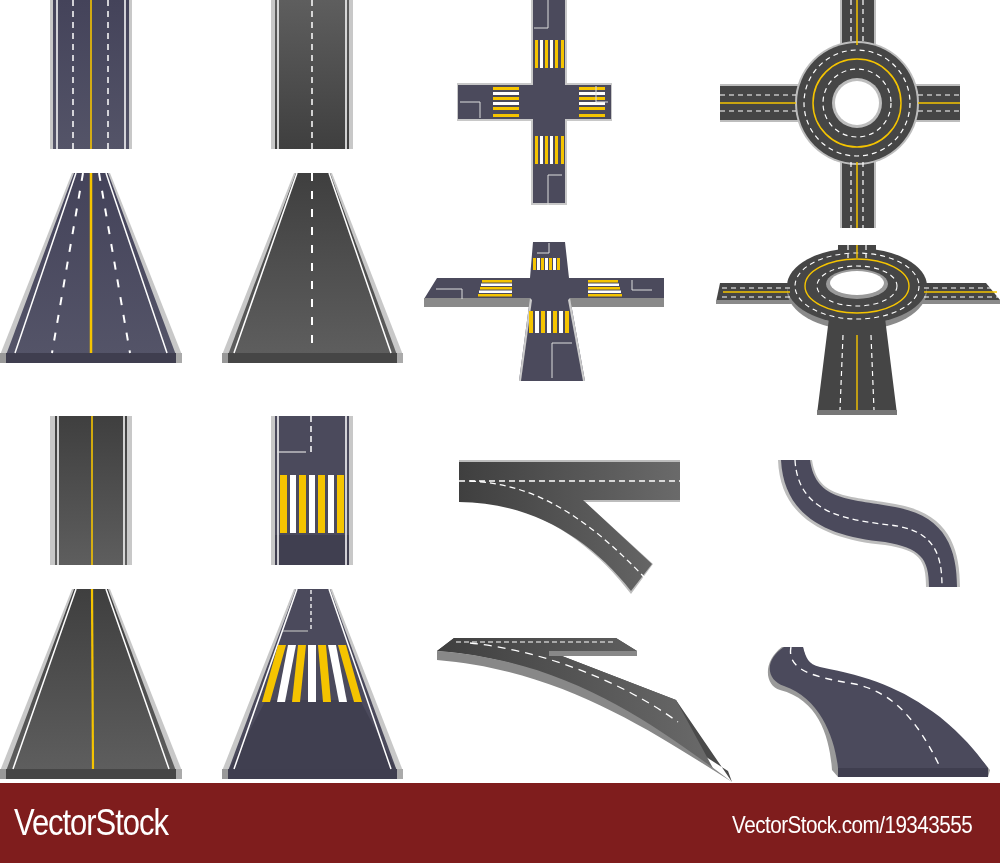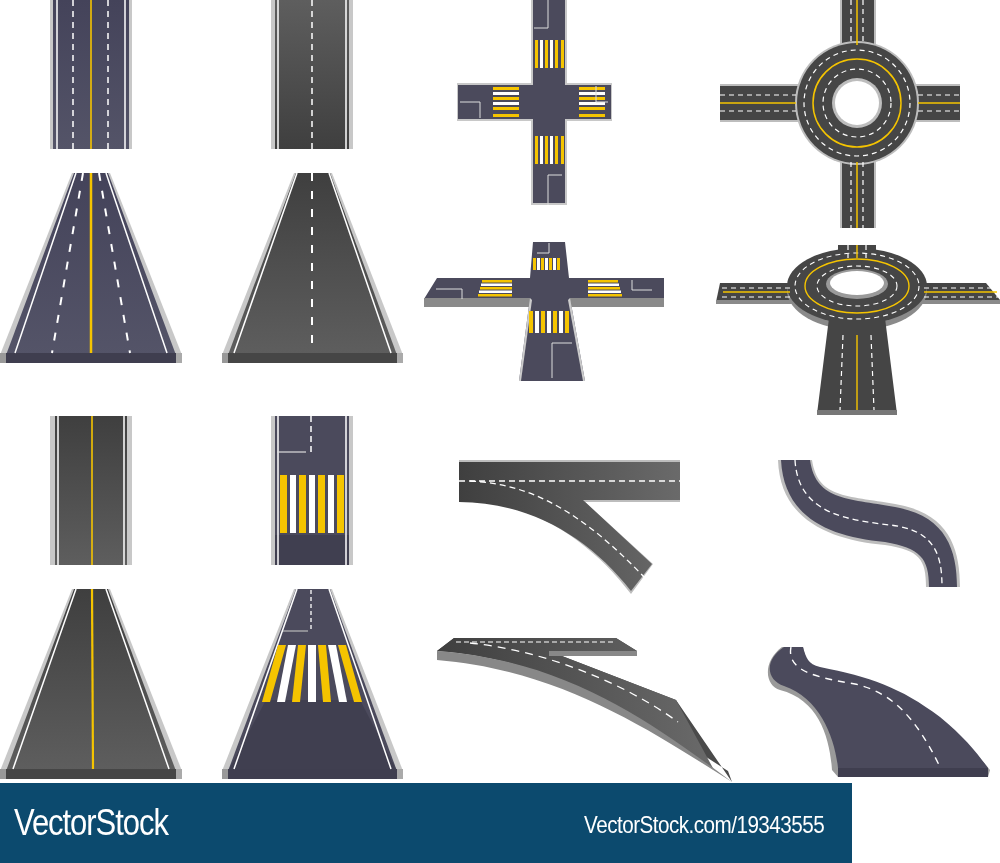--- a/index.html
+++ b/index.html
@@ -1,18 +1,18 @@
 <!DOCTYPE html>
 <html><head>
 <meta charset="utf-8">
 <style>
   html, body { margin: 0; padding: 0; background: #ffffff; }
   body { width: 1000px; height: 863px; position: relative; overflow: hidden; font-family: "Liberation Sans", sans-serif; }
   .canvas { position: absolute; left: 0; top: 0; width: 1000px; height: 783px; }
-  .footer { position: absolute; left: 0; top: 783px; width: 852px; height: 80px; background: #0c4a6e; }
+  .footer { position: absolute; left: 0; top: 783px; width: 1000px; height: 80px; background: #7f1d1d; }
   .brand { position: absolute; left: 14px; top: 19px; color: #ffffff; font-size: 36px; letter-spacing: -1.2px; font-family: "Liberation Sans", sans-serif; transform: scaleX(0.86); transform-origin: left center; }
   .stock-id { position: absolute; right: 28px; top: 28px; color: #ffffff; font-size: 24px; letter-spacing: -0.6px; font-family: "Liberation Sans", sans-serif; transform: scaleX(0.86); transform-origin: right center; }
   svg { display: block; }
 </style>
 </head>
 <body>
 
 <div class="canvas">
 <svg width="1000" height="783" viewBox="0 0 1000 783" xmlns="http://www.w3.org/2000/svg">
   <defs>

